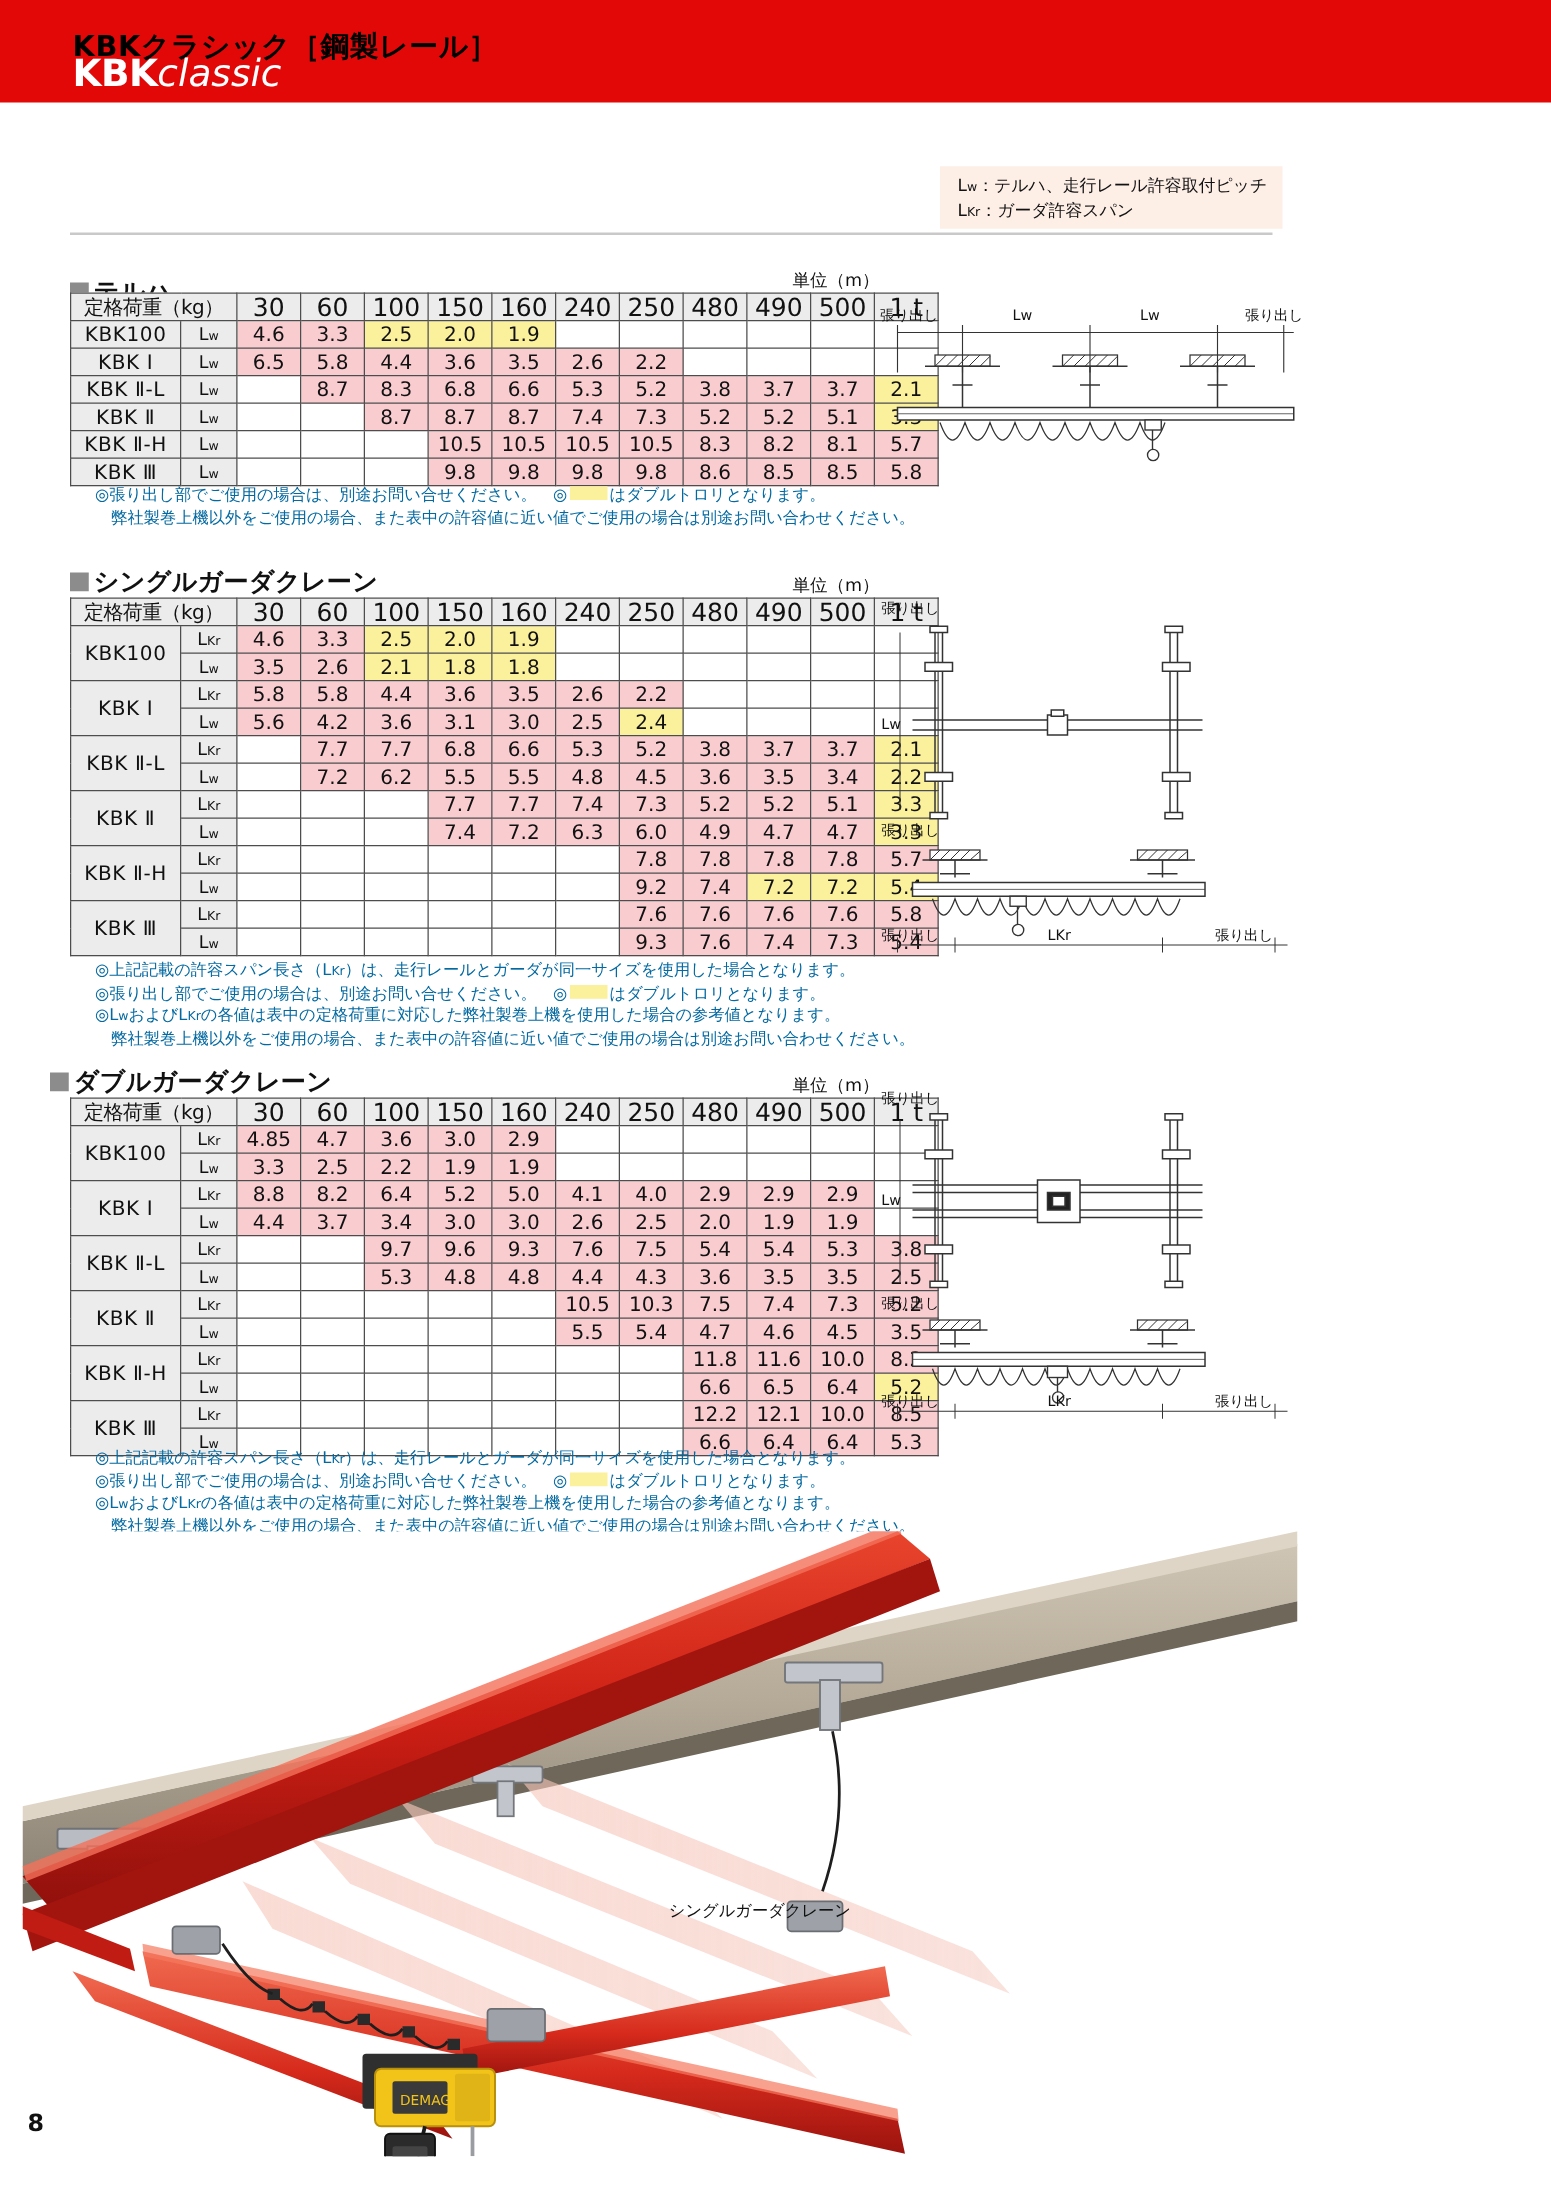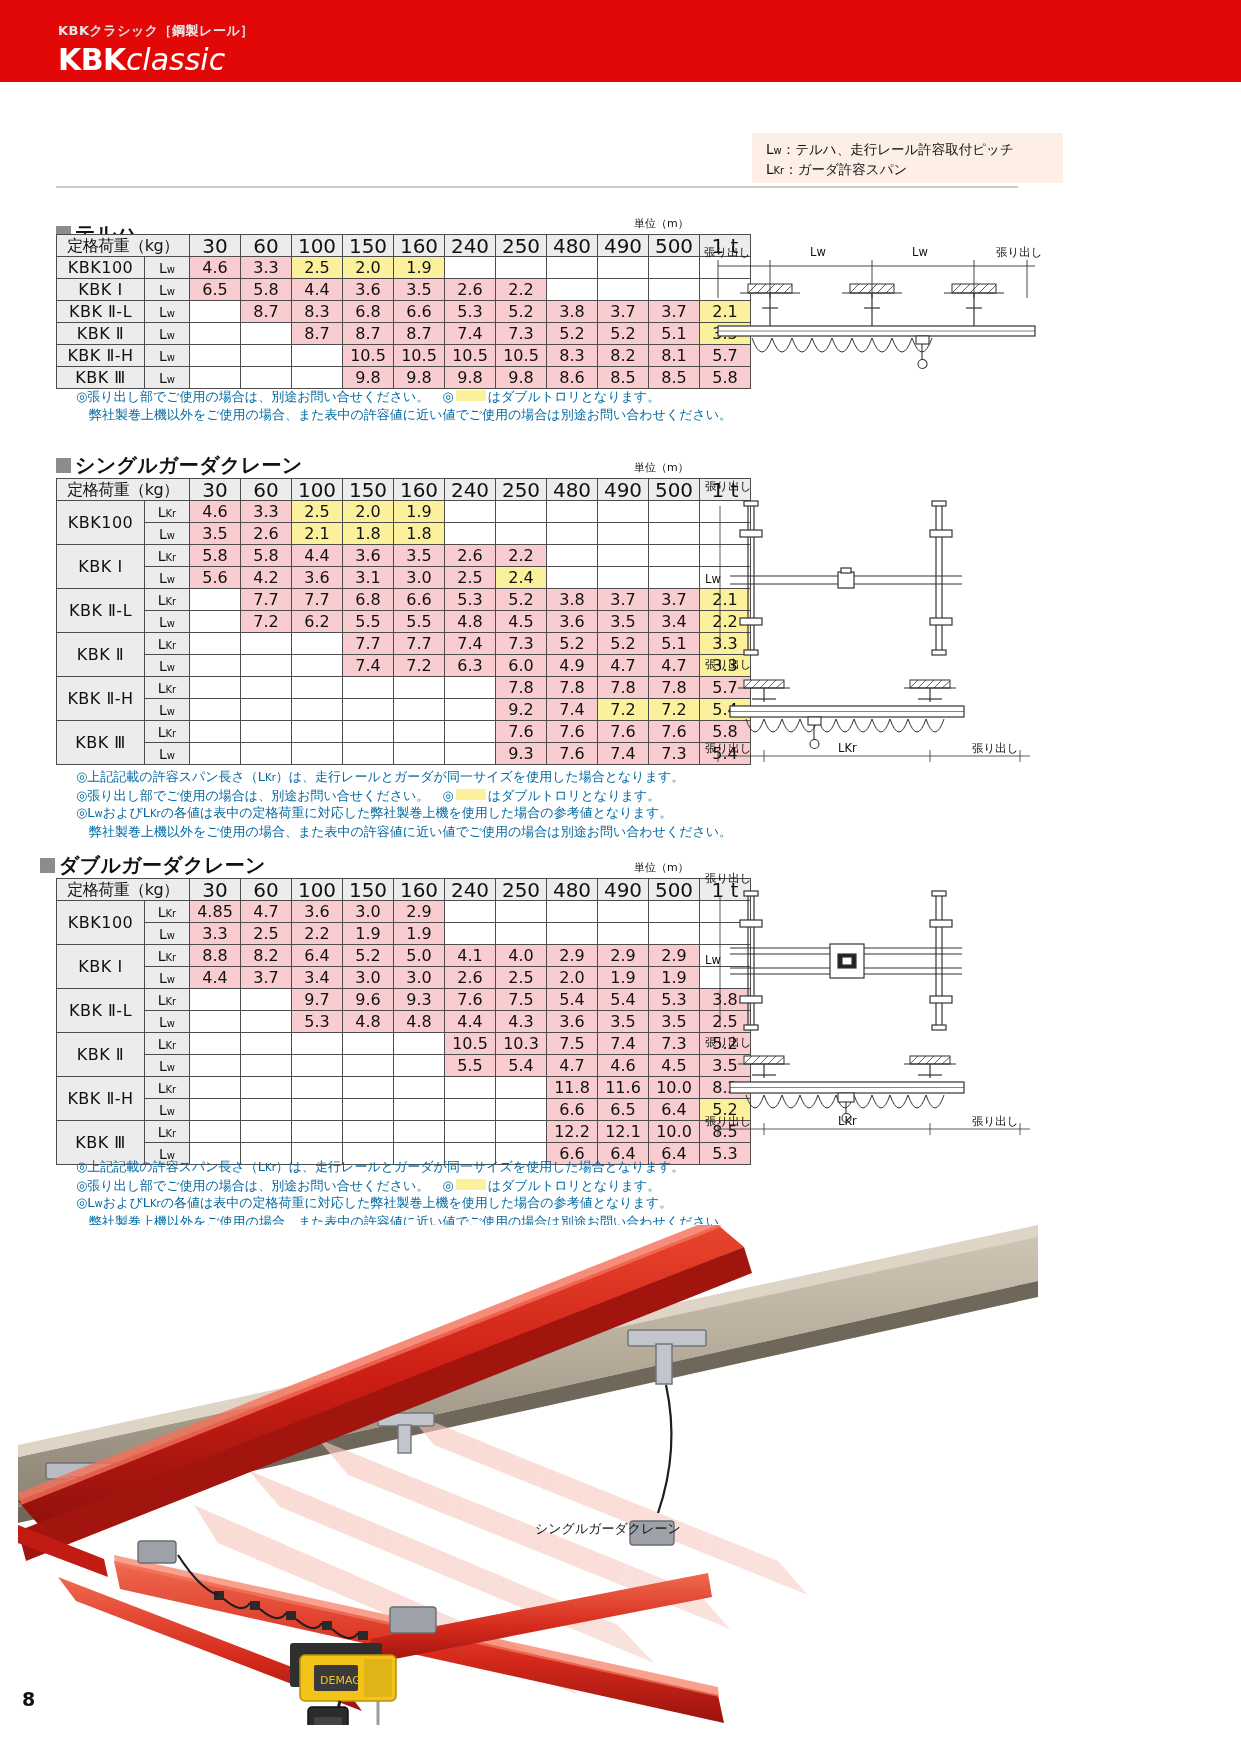--- a/index.html
+++ b/index.html
@@ -19,22 +19,22 @@
   
   .header-band {
     position: absolute;
     left: 0; top: 0;
     width: 1241px; height: 82px;
     background: #e30808;
   }
   .header-sub {
     position: absolute;
     left: 58px; top: 22px;
-    color: #e5e5e5;
-    font-size: 13px;
+    color: #000000;
+    font-size: 23px;
     font-weight: 700;
     letter-spacing: .5px;
     white-space: nowrap;
   }
   .header-logo {
     position: absolute;
     left: 58px; top: 42px;
     color: #fff;
     font-size: 30px;
     font-weight: 800;
@@ -60,21 +60,21 @@
     position: absolute;
     left: 56px; top: 186px;
     width: 962px; height: 2px;
     background: #c9c9c9;
   }
 
   
   .legend-box {
     position: absolute;
     left: 752px; top: 133px;
-    width: 311px; height: 50px;
+    width: 274px; height: 50px;
     background: #fdeee6;
     padding: 7px 0 0 14px;
   }
   .legend-line {
     font-size: 13.5px;
     color: #111;
     line-height: 18px;
     white-space: nowrap;
   }
   .sub { font-size: 10px; vertical-align: baseline; }
@@ -90,21 +90,21 @@
   }
   .sec-head .sq {
     display: inline-block;
     width: 15px; height: 15px;
     background: #8c8c8c;
     margin-right: 4px;
     vertical-align: -1px;
   }
   .unit-label {
     position: absolute;
-    font-size: 11px;
+    font-size: 14px;
     color: #111;
     white-space: nowrap;
   }
 
   
   table.spec {
     position: absolute;
     border-collapse: collapse;
     table-layout: fixed;
     font-size: 16px;

